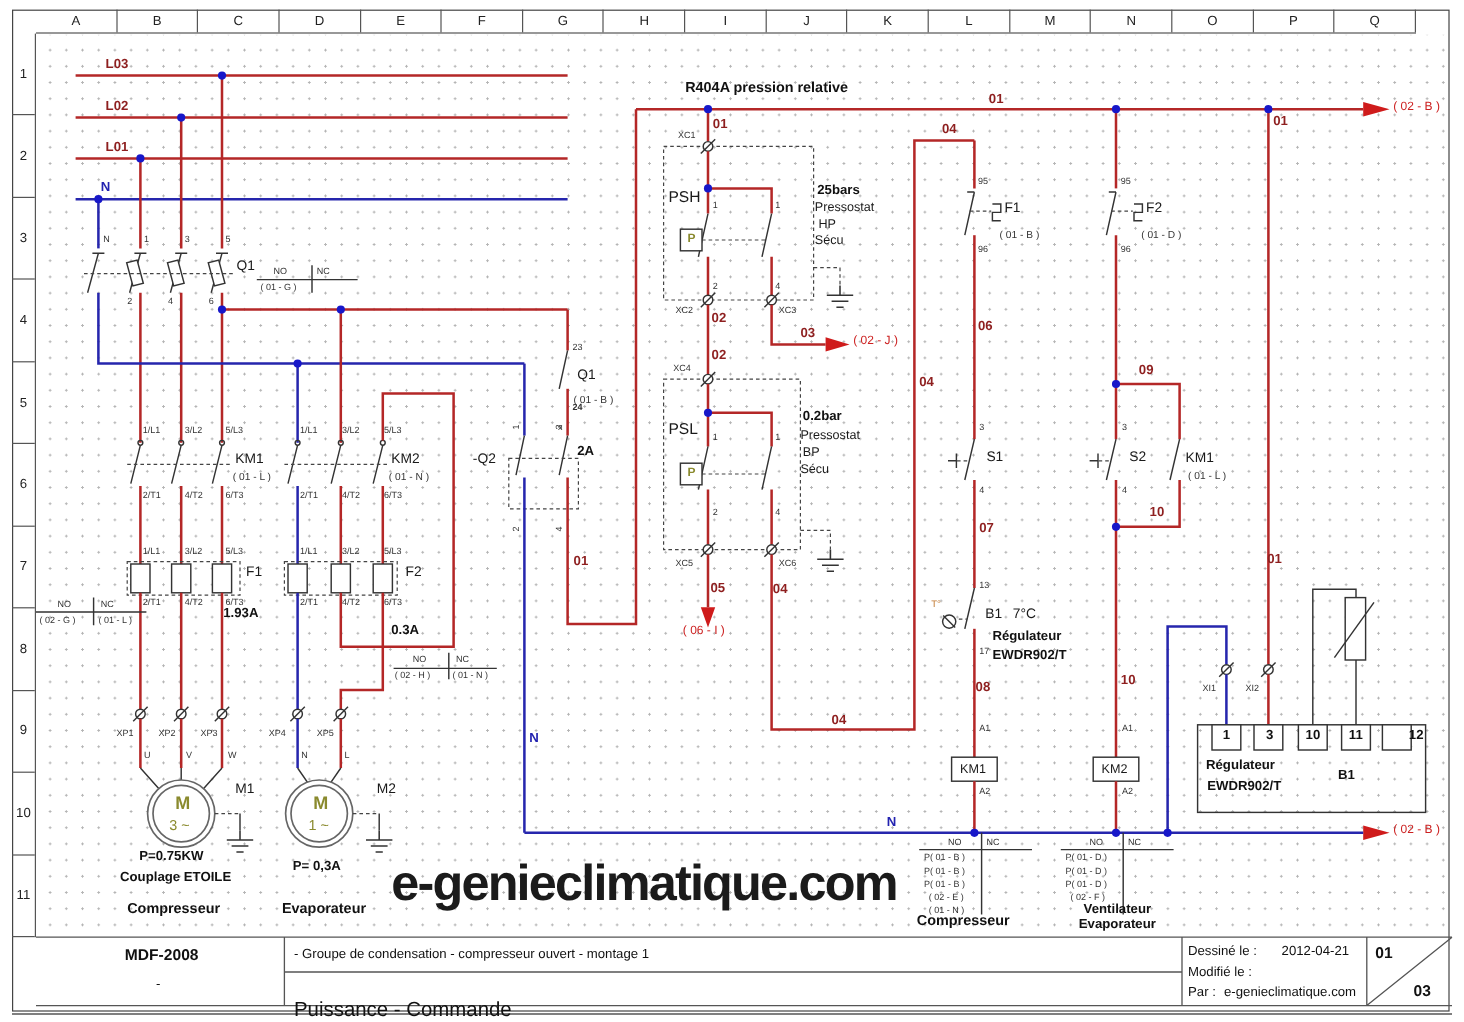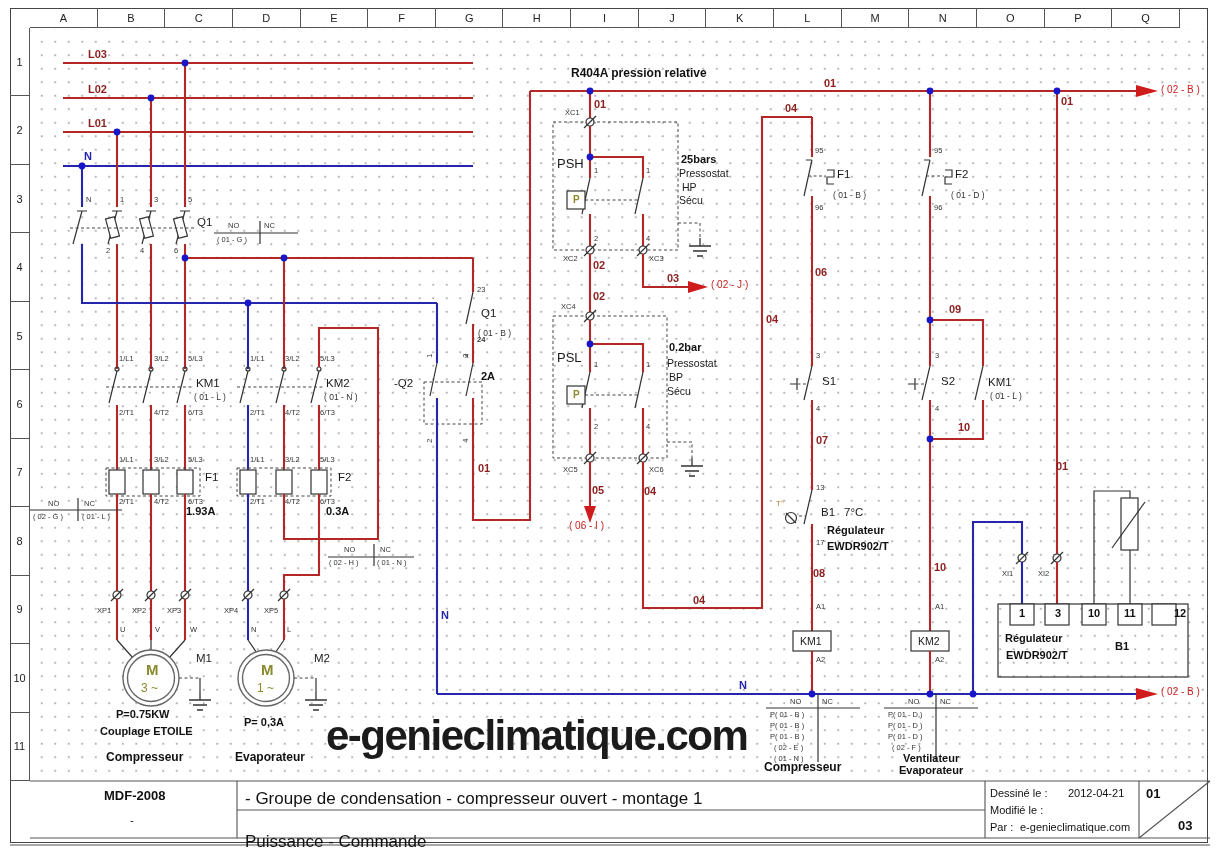--- a/index.html
+++ b/index.html
@@ -37,21 +37,21 @@
   .ar{font-size:10px;color:#cc2020}
   .or{font-size:8px;color:#c27a33}
   .mm{font-size:15px;font-weight:bold;color:#8a8a2e}
   .mp{font-size:12px;color:#8a8a2e}
   .pp{font-size:10px;font-weight:bold;color:#8a8a2e}
   .rot{transform:rotate(-90deg)}
   #watermark{position:absolute;left:326px;top:712px;font-size:42px;font-weight:600;letter-spacing:-1.5px;color:#1b1b1b}
   .tb{position:absolute;color:#111}
   #tb-project{left:104px;top:788px;font-size:13px;font-weight:bold}
   #tb-dash{left:130px;top:814px;font-size:11px}
-  #tb-line1{left:245px;top:789px;font-size:17px}
+  #tb-line1{left:245px;top:789px;font-size:11px}
   #tb-line2{left:245px;top:832px;font-size:17px}
   .tb-sm{font-size:11px}
   #tb-drawn-l{left:990px;top:787px}  #tb-drawn-v{left:1068px;top:787px}
   #tb-mod-l{left:990px;top:804px}
   #tb-by-l{left:990px;top:821px}     #tb-by-v{left:1020px;top:821px}
   #tb-page{left:1146px;top:786px;font-size:13px;font-weight:bold}
   #tb-total{left:1178px;top:818px;font-size:13px;font-weight:bold}
 </style>
 </head>
 <body>
@@ -343,21 +343,21 @@
     <span class="lb c" style="left: 326px; top: 378px;">KM2</span>
     <span class="lb ref" style="left: 324px; top: 393px;">( 01 - N )</span>
     <span class="lb c" style="left: 394px; top: 378px;">-Q2</span>
     <span class="lb t" style="left: 250px; top: 456px;">1/L1</span>
     <span class="lb t" style="left: 285px; top: 456px;">3/L2</span>
     <span class="lb t" style="left: 320px; top: 456px;">5/L3</span>
     <span class="lb t" style="left: 250px; top: 498px;">2/T1</span>
     <span class="lb t" style="left: 285px; top: 498px;">4/T2</span>
     <span class="lb t" style="left: 320px; top: 498px;">6/T3</span>
     <span class="lb c" style="left: 338px; top: 472px;">F2</span>
-    <span class="lb cb" style="left: 326px; top: 506px;">0.3A</span>
+    <span class="lb cb" style="left: 326px; top: 520px;">0.3A</span>
     <span class="lb tbl" style="left: 344px; top: 546px;">NO</span>
     <span class="lb tbl" style="left: 380px; top: 546px;">NC</span>
     <span class="lb tbl" style="left: 329px; top: 559px;">( 02 - H )</span>
     <span class="lb tbl" style="left: 377px; top: 559px;">( 01 - N )</span>
     <span class="lb t" style="left: 477px; top: 286px;">23</span>
     <span class="lb t" style="left: 477px; top: 336px; font-weight: bold;">24</span>
     <span class="lb t" style="left: 465px; top: 352px;">x</span>
     <span class="lb c" style="left: 481px; top: 308px;">Q1</span>
     <span class="lb ref" style="left: 478px; top: 329px;">( 01 - B )</span>
     <span class="lb cb" style="left: 481px; top: 371px;">2A</span>

